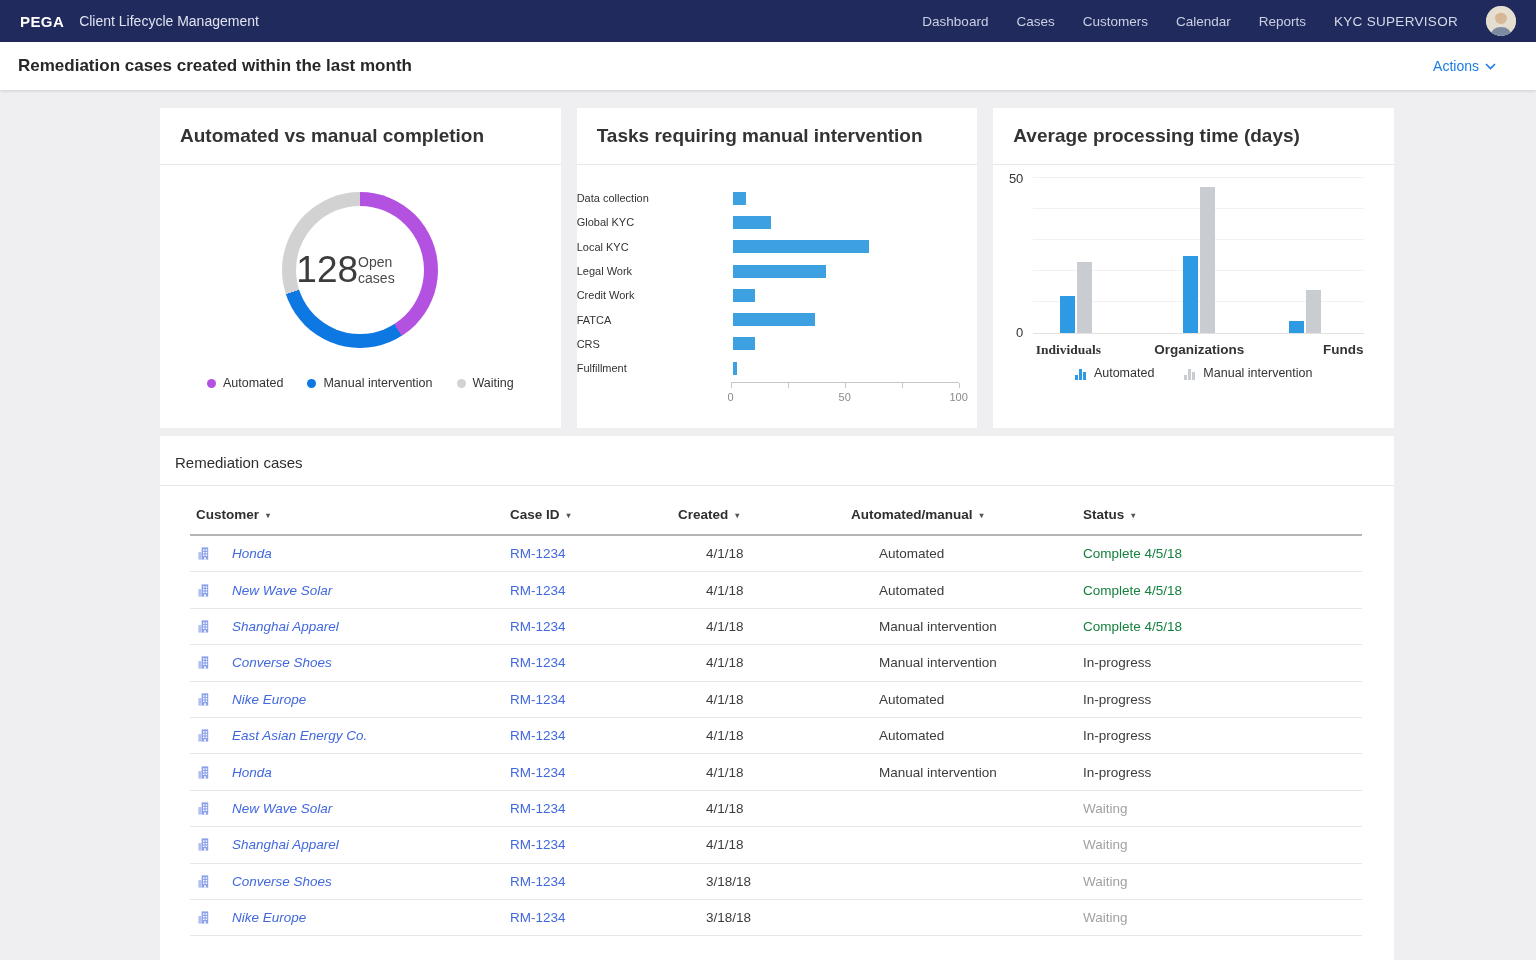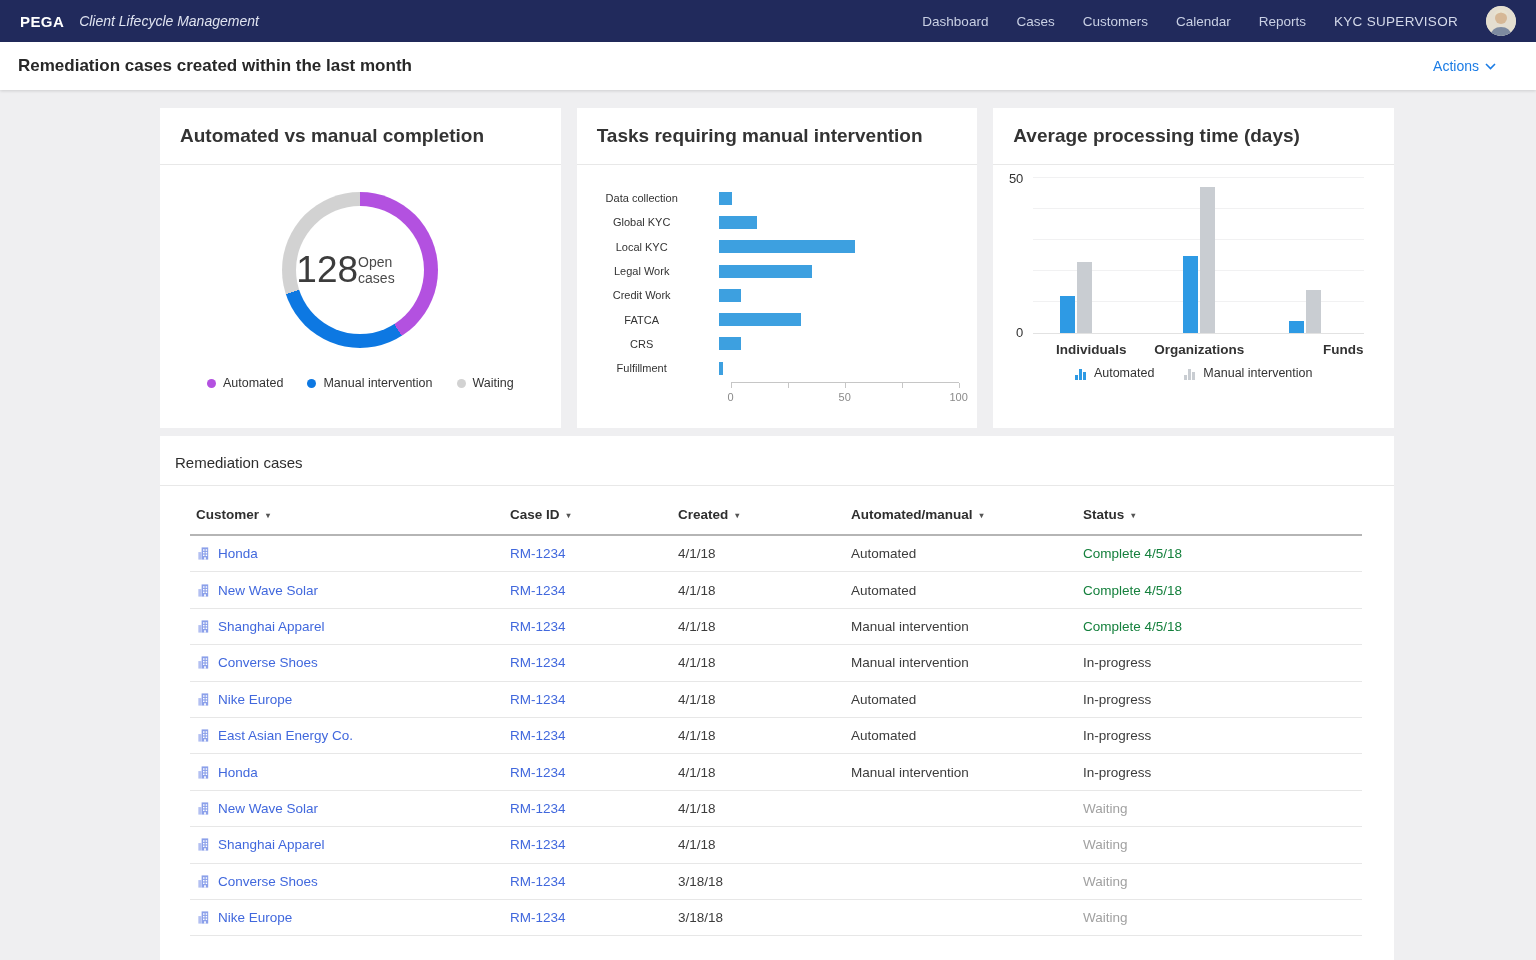--- a/index.html
+++ b/index.html
@@ -2,21 +2,21 @@
 <html><head>
 <meta charset="utf-8">
 <style>
   * { box-sizing: border-box; margin: 0; padding: 0; }
   html, body { width: 1536px; height: 960px; overflow: hidden; }
   body { background: #efeff1; font-family: "Liberation Sans", sans-serif; color: #333; }
 
   
   .topnav { height: 42px; background: #212a5c; display: flex; align-items: center; padding: 0 20px; }
   .brand { color: #fff; font-weight: bold; font-size: 15px; letter-spacing: .4px; }
-  .product { color: #dfe3f0; font-size: 14px; margin-left: 15px; font-style: italic; }
+  .product { color: #dfe3f0; font-size: 14px; margin-left: 15px; }
   .topnav nav { margin-left: auto; display: flex; align-items: center; gap: 28px; }
   .nav-item { color: #c9d0e4; font-size: 13.5px; cursor: pointer; }
   .nav-user { color: #d4d9ea; font-size: 13.5px; letter-spacing: .3px; }
   .avatar { width: 30px; height: 30px; border-radius: 50%; overflow: hidden; background: #e6e1d4; flex: none; cursor: pointer; }
 
   
   .subheader { height: 48px; background: #fff; display: flex; align-items: center;
                padding: 0 40px 0 18px; box-shadow: 0 1px 3px rgba(0,0,0,.14); position: relative; z-index: 2; }
   .page-title { font-size: 17px; color: #282828; }
   .actions-btn { margin-left: auto; color: #1b7ce5; font-size: 14px; display: flex; align-items: center; gap: 6px; cursor: pointer; background: none; border: none; font-family: inherit; }
@@ -34,21 +34,21 @@
                 display: flex; flex-direction: row; align-items: center; justify-content: center; }
   .donut-num { font-size: 37px; color: #3c3c3c; line-height: 1.05; }
   .donut-sub { font-size: 14px; color: #4a4a4a; }
   .legend-dots { display: flex; gap: 24px; margin-top: 28px; }
   .legend-item { display: flex; align-items: center; gap: 7px; font-size: 12.5px; color: #333; }
   .dot { width: 9px; height: 9px; border-radius: 50%; }
 
   
   .hbar-area { padding-top: 21px; }
   .hbar-row { display: flex; align-items: center; height: 24.3px; }
-  .hbar-label { width: 142px; text-align: center; font-size: 11px; color: #333; padding-right: 12px; flex: none; }
+  .hbar-label { width: 156px; text-align: left; font-size: 11px; color: #333; padding-right: 12px; flex: none; }
   .hbar-track { width: 228px; height: 13px; position: relative; }
   .hbar-bar { height: 100%; }
   .hbar-axis { margin-left: 154px; width: 228px; border-top: 1px solid #c6c6c6; position: relative; margin-top: 2px; height: 22px; }
   .htick { position: absolute; top: 0; width: 1px; height: 5px; background: #c6c6c6; }
   .htick-label { position: absolute; top: 8px; transform: translateX(-50%); font-size: 11px; color: #8a8a8a; }
 
   
   .vplot { position: relative; height: 155px; margin: 14px 30px 0 40px; border-bottom: 1px solid #e2e2e2; }
   .gridline { position: absolute; left: 0; right: 0; height: 1px; background: #f1f1f2; }
   .vbar { position: absolute; bottom: 0; width: 15px; }
@@ -63,23 +63,23 @@
   .table-card { background: #fff; margin: 8px 142px 0 160px; height: 524px; }
   .tc-head { padding: 18px 20px 13px 15px; border-bottom: 1px solid #e8e8e8; }
   .tc-title { font-size: 15px; color: #2e2e2e; }
   .rc-table { margin: 0 32px 0 30px; }
   .thead { display: grid; grid-template-columns: 314px 168px 173px 232px 1fr; padding: 21px 0 12px 6px;
            border-bottom: 2px solid #b5b5b5; }
   .th { font-size: 13.5px; font-weight: 700; color: #2f2f2f; cursor: pointer; }
   .sort-caret { font-size: 8px; color: #555; margin-left: 7px; vertical-align: 1px; }
   .trow { display: grid; grid-template-columns: 314px 168px 173px 232px 1fr; align-items: center;
           height: 36.4px; border-bottom: 1px solid #e7e7e7; padding-left: 6px; font-size: 13.5px; cursor: pointer; }
-  .cust-cell { display: flex; align-items: flex-start; gap: 7px; }
+  .cust-cell { display: flex; align-items: flex-start; gap: 21px; font-style: italic; }
   .link { color: #4168dd; text-decoration: none; cursor: pointer; }
-  .cell-plain { color: #3c3c3c; }
+  .cell-plain { color: #3c3c3c; margin-left: 28px; }
   .status-complete { color: #15803d; }
   .status-in-progress { color: #3c3c3c; }
   .status-waiting { color: #a1a1a1; }
 </style>
 </head>
 <body>
 
 <header class="topnav">
   <span class="brand">PEGA</span>
   <span class="product">Client Lifecycle Management</span>
@@ -214,21 +214,21 @@
     <div class="vplot" id="vplot">
         <div class="gridline" style="bottom: 31px;"></div>
         <div class="gridline" style="bottom: 62px;"></div>
         <div class="gridline" style="bottom: 93px;"></div>
         <div class="gridline" style="bottom: 124px;"></div>
         <div class="gridline" style="bottom: 155px;"></div>
         <span class="ylab" style="bottom: -7px;">0</span>
         <span class="ylab" style="top: -8px;">50</span>
         <div class="vbar" style="left: 27px; height: 37.2px; background: rgb(46, 154, 228);"></div>
         <div class="vbar" style="left: 44px; height: 71.3px; background: rgb(201, 205, 210);"></div>
-        <span class="vcat-label" style="left: 58px;">Individuals</span>
+        <span class="vcat-label" style="left: 35px; font-family: Liberation Serif, serif;">Individuals</span>
         <div class="vbar" style="left: 150px; height: 77.5px; background: rgb(46, 154, 228);"></div>
         <div class="vbar" style="left: 167px; height: 145.7px; background: rgb(201, 205, 210);"></div>
         <span class="vcat-label" style="left: 166px;">Organizations</span>
         <div class="vbar" style="left: 256px; height: 12.4px; background: rgb(46, 154, 228);"></div>
         <div class="vbar" style="left: 273px; height: 43.4px; background: rgb(201, 205, 210);"></div>
         <span class="vcat-label" style="left: 272px; margin-left: 38px;">Funds</span>
       </div>
     <div class="vlegend" id="vlegend">
         <span class="vlegend-item">
           <span class="mini-bars">

